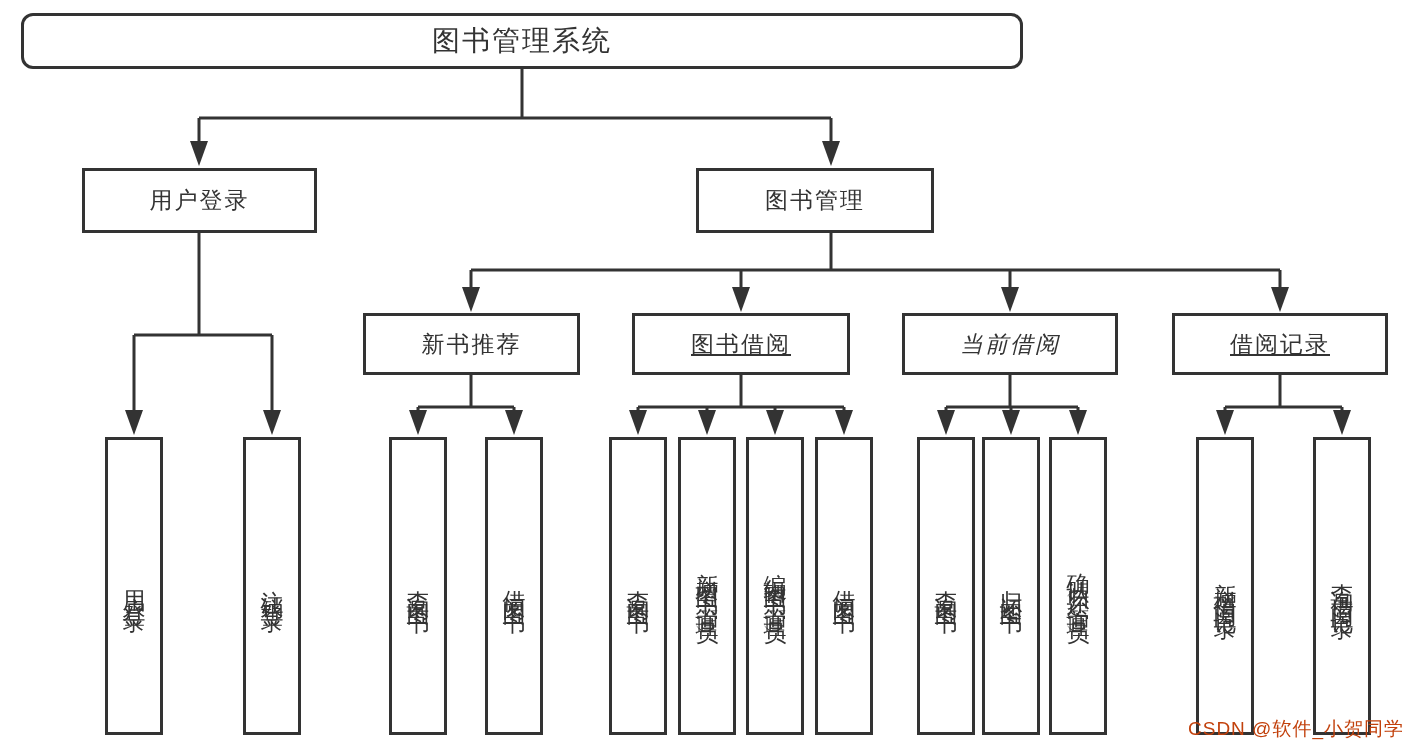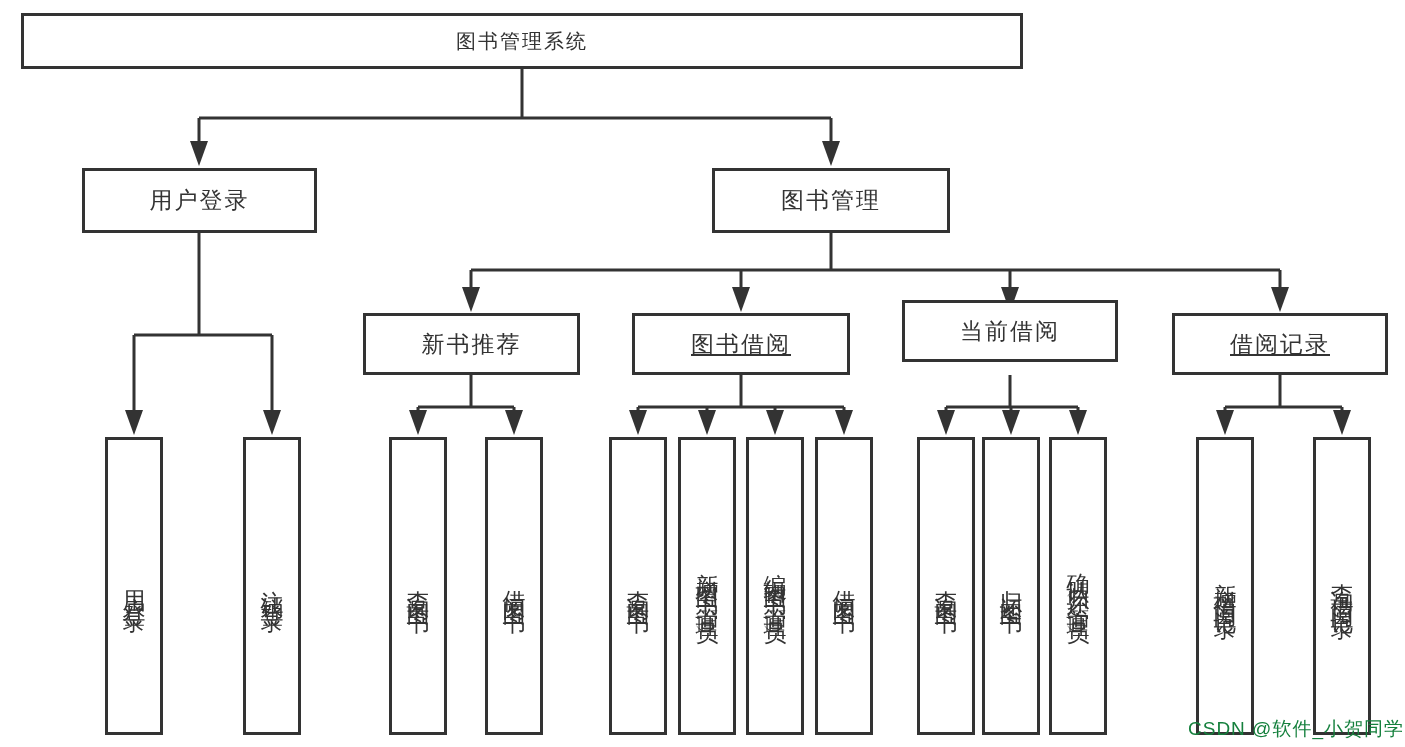--- a/index.html
+++ b/index.html
@@ -7,28 +7,28 @@
     position:relative;width:1405px;height:747px;background:#ffffff;overflow:hidden;
     font-family:"Liberation Sans","DejaVu Sans",sans-serif;color:#333333;
   }
   svg.connectors{position:absolute;left:0;top:0;z-index:0;}
   .node{
     position:absolute;border:3px solid #333333;background:#ffffff;
     box-sizing:border-box;display:flex;align-items:center;justify-content:center;
     z-index:1;
   }
   .h-node{font-size:23px;letter-spacing:2px;white-space:nowrap;}
-  .root-node{font-size:20px;}
+  .root-node{font-size:28px;border-radius:12px;}
   .v-node{
     writing-mode:vertical-rl;text-orientation:mixed;
     font-size:23px;line-height:1;letter-spacing:7px;
   }
   .watermark{
     position:absolute;left:1188px;top:716px;z-index:5;
-    font-size:19px;letter-spacing:1px;color:#15803d;white-space:nowrap;
+    font-size:19px;letter-spacing:1px;color:#c2410c;white-space:nowrap;
   }
 </style>
 </head>
 <body>
 
 <div class="canvas">
 
   <svg class="connectors" width="1405" height="747" viewBox="0 0 1405 747">
     <defs>
       <path id="arw" d="M -9 0 L 9 0 L 0 25 Z" fill="#333333"></path>
@@ -60,25 +60,25 @@
       <use href="#arw" x="1011" y="410"></use>
       <use href="#arw" x="1078" y="410"></use>
       <use href="#arw" x="1225" y="410"></use>
       <use href="#arw" x="1342" y="410"></use>
     </g>
   </svg>
 
   <div class="node h-node root-node" style="left:21px;top:13px;width:1002px;height:56px;">图书管理系统</div>
 
   <div class="node h-node" style="left:82px;top:168px;width:235px;height:65px;">用户登录</div>
-  <div class="node h-node" style="left:712px;top:168px;width:238px;height:65px;">图书管理</div>
+  <div class="node h-node" style="left:696px;top:168px;width:238px;height:65px;">图书管理</div>
 
   <div class="node h-node" style="left:363px;top:313px;width:217px;height:62px;text-align:right;">新书推荐</div>
   <div class="node h-node" style="left:632px;top:313px;width:218px;height:62px;text-decoration:underline;">图书借阅</div>
-  <div class="node h-node" style="left:902px;top:300px;width:216px;height:62px;">当前借阅</div>
+  <div class="node h-node" style="left:902px;top:313px;width:216px;height:62px;font-style:italic;">当前借阅</div>
   <div class="node h-node" style="left:1172px;top:313px;width:216px;height:62px;text-decoration:underline;">借阅记录</div>
 
   <div class="node v-node" style="left:105px;top:437px;width:58px;height:298px;">用户登录</div>
   <div class="node v-node" style="left:243px;top:437px;width:58px;height:298px;">注销登录</div>
 
   <div class="node v-node" style="left:389px;top:437px;width:58px;height:298px;">查询图书</div>
   <div class="node v-node" style="left:485px;top:437px;width:58px;height:298px;">借阅图书</div>
 
   <div class="node v-node" style="left:609px;top:437px;width:58px;height:298px;">查询图书</div>
   <div class="node v-node" style="left:678px;top:437px;width:58px;height:298px;">新增图书（管理员）</div>

